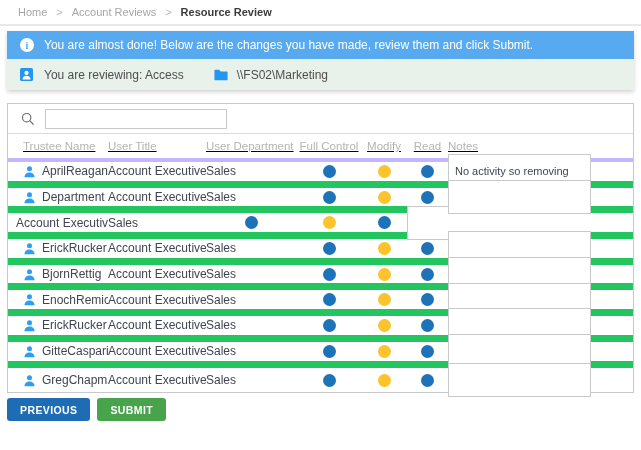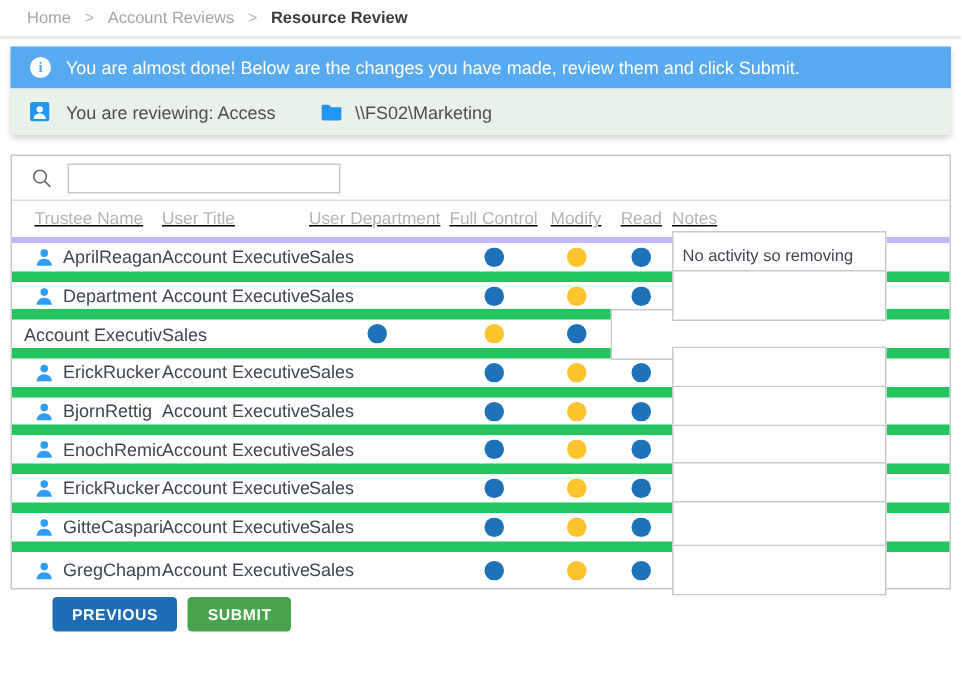--- a/index.html
+++ b/index.html
@@ -53,21 +53,21 @@
   .dot { width: 13px; height: 13px; border-radius: 50%; }
   .notes-input { width: 143px; height: 19px; border: 1px solid #c9c9c9;
     font-size: 11px; padding: 16px 6px; color: #3f4652; outline: none;
     font-family: "Liberation Sans", sans-serif; }
 
   
   .actions { margin: 5px 7px 0 7px; display: flex; gap: 7px; }
   .btn { height: 23px; border: none; border-radius: 3px; color: #fff;
     font-size: 10.5px; font-weight: 700; letter-spacing: 0.4px; padding: 0 13px;
     font-family: "Liberation Sans", sans-serif; cursor: pointer; }
-  .btn-previous { background: var(--btn-previous, #1e6cb4); margin-left: 28px; }
+  .btn-previous { background: var(--btn-previous, #1e6cb4); }
   .btn-submit { background: var(--btn-submit, #48a44c); }
 </style>
 </head>
 <body>
 
 <div class="breadcrumb-bar">
   <span class="crumb">Home</span>
   <span class="crumb-sep">&gt;</span>
   <span class="crumb">Account Reviews</span>
   <span class="crumb-sep">&gt;</span>

